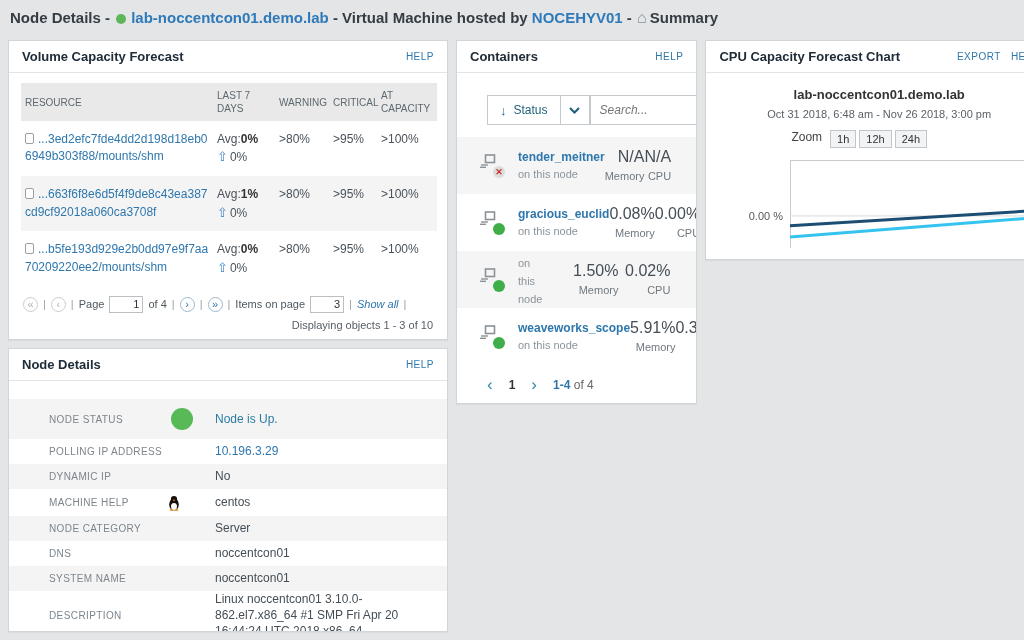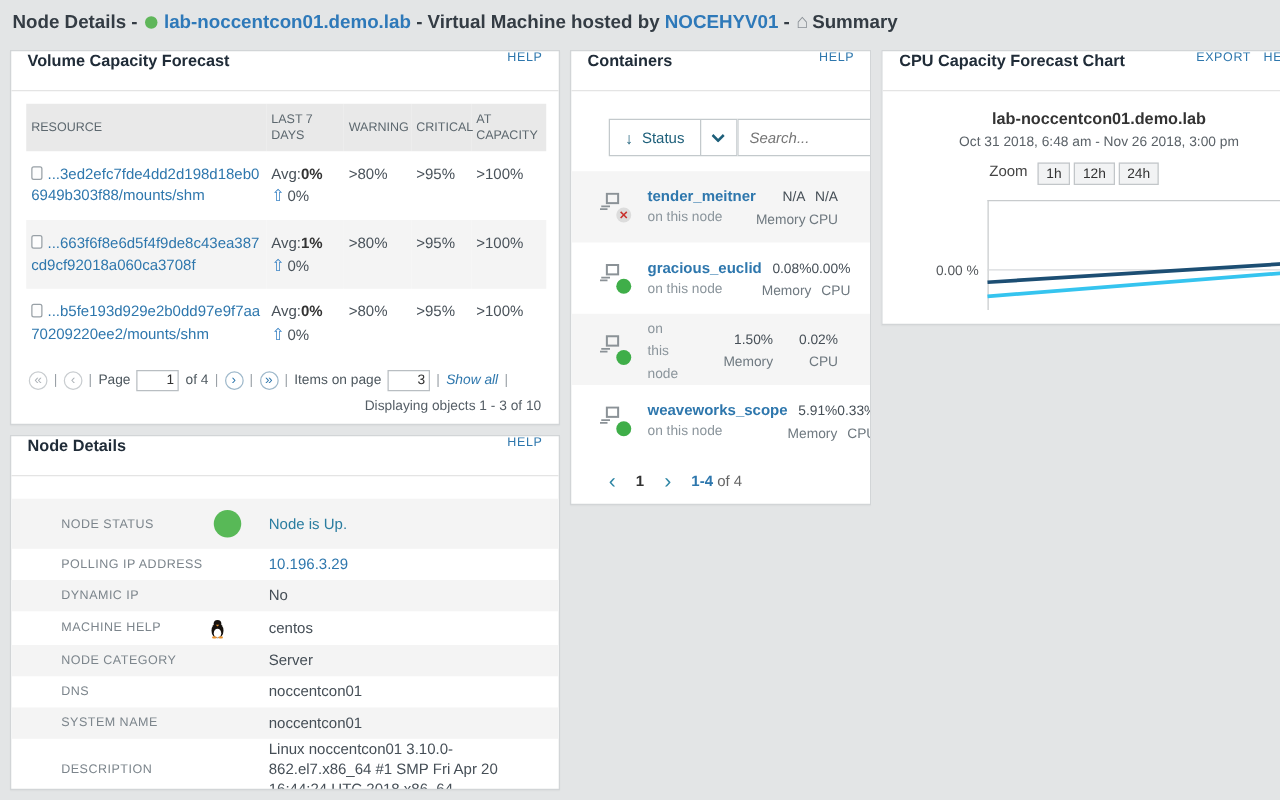--- a/index.html
+++ b/index.html
@@ -26,21 +26,21 @@
 
   
   .cols{ position:absolute; top:40px; left:8px; display:flex; gap:8px; }
   .col-left{ width:440px; display:flex; flex-direction:column; gap:8px; }
   .col-right{ width:597px; display:flex; flex-direction:row; gap:8px; }
   .panel{
     background:#fff; border:1px solid #d2d5d7; overflow:hidden;
     box-shadow:0 1px 1px rgba(0,0,0,.04);
   }
   .panel-hd{
-    height:32px; display:flex; align-items:flex-start; justify-content:space-between;
+    height:32px; display:flex; align-items:center; justify-content:space-between;
     padding:0 13px; border-bottom:1px solid #e4e4e4;
   }
   .panel-title{ font-size:13px; font-weight:bold; color:#202c38; }
   .hd-links{ display:flex; gap:10px; }
   .help-link{ font-size:10px; color:#2e77ad; letter-spacing:.5px; }
 
   
   #volume-panel{ height:300px; }
   .v-table{ width:416px; margin:10px 14px 0 12px; border-collapse:collapse; table-layout:fixed; }
   .v-table th{
@@ -117,21 +117,21 @@
     position:absolute; right:0; bottom:0; width:12px; height:12px; border-radius:50%;
     font-size:9px; line-height:12px; text-align:center; font-weight:bold;
   }
   .ws-badge.up{ background:#3fae49; }
   .ws-badge.error{ background:#dcdcdc; color:#c9302c; }
   .c-info{ flex:1; margin-left:13px; }
   .c-name{ display:block; font-size:12px; font-weight:bold; color:#2e77ad; }
   .c-sub{ font-size:11px; color:#8b959c; margin-top:2px; }
   .c-col{ text-align:right; }
   .c-col.mem{ width:76px; } .c-col.cpu{ width:52px; }
-  .c-val{ font-size:11px; color:#454e56; }
+  .c-val{ font-size:16px; color:#454e56; }
   .c-collabel{ font-size:11px; color:#6f7980; margin-top:2px; }
 
   .c-pager{ display:flex; align-items:center; gap:16px; margin:13px 0 0 30px; font-size:12px; }
   .c-chev{ color:#2f86a5; font-size:17px; line-height:14px; }
   .c-page{ color:#333; font-weight:bold; }
   .c-range{ color:#2e77ad; font-weight:bold; }
   .c-of{ color:#666;margin-top:44px; }
 
   
   #cpu-panel{ height:220px; }

